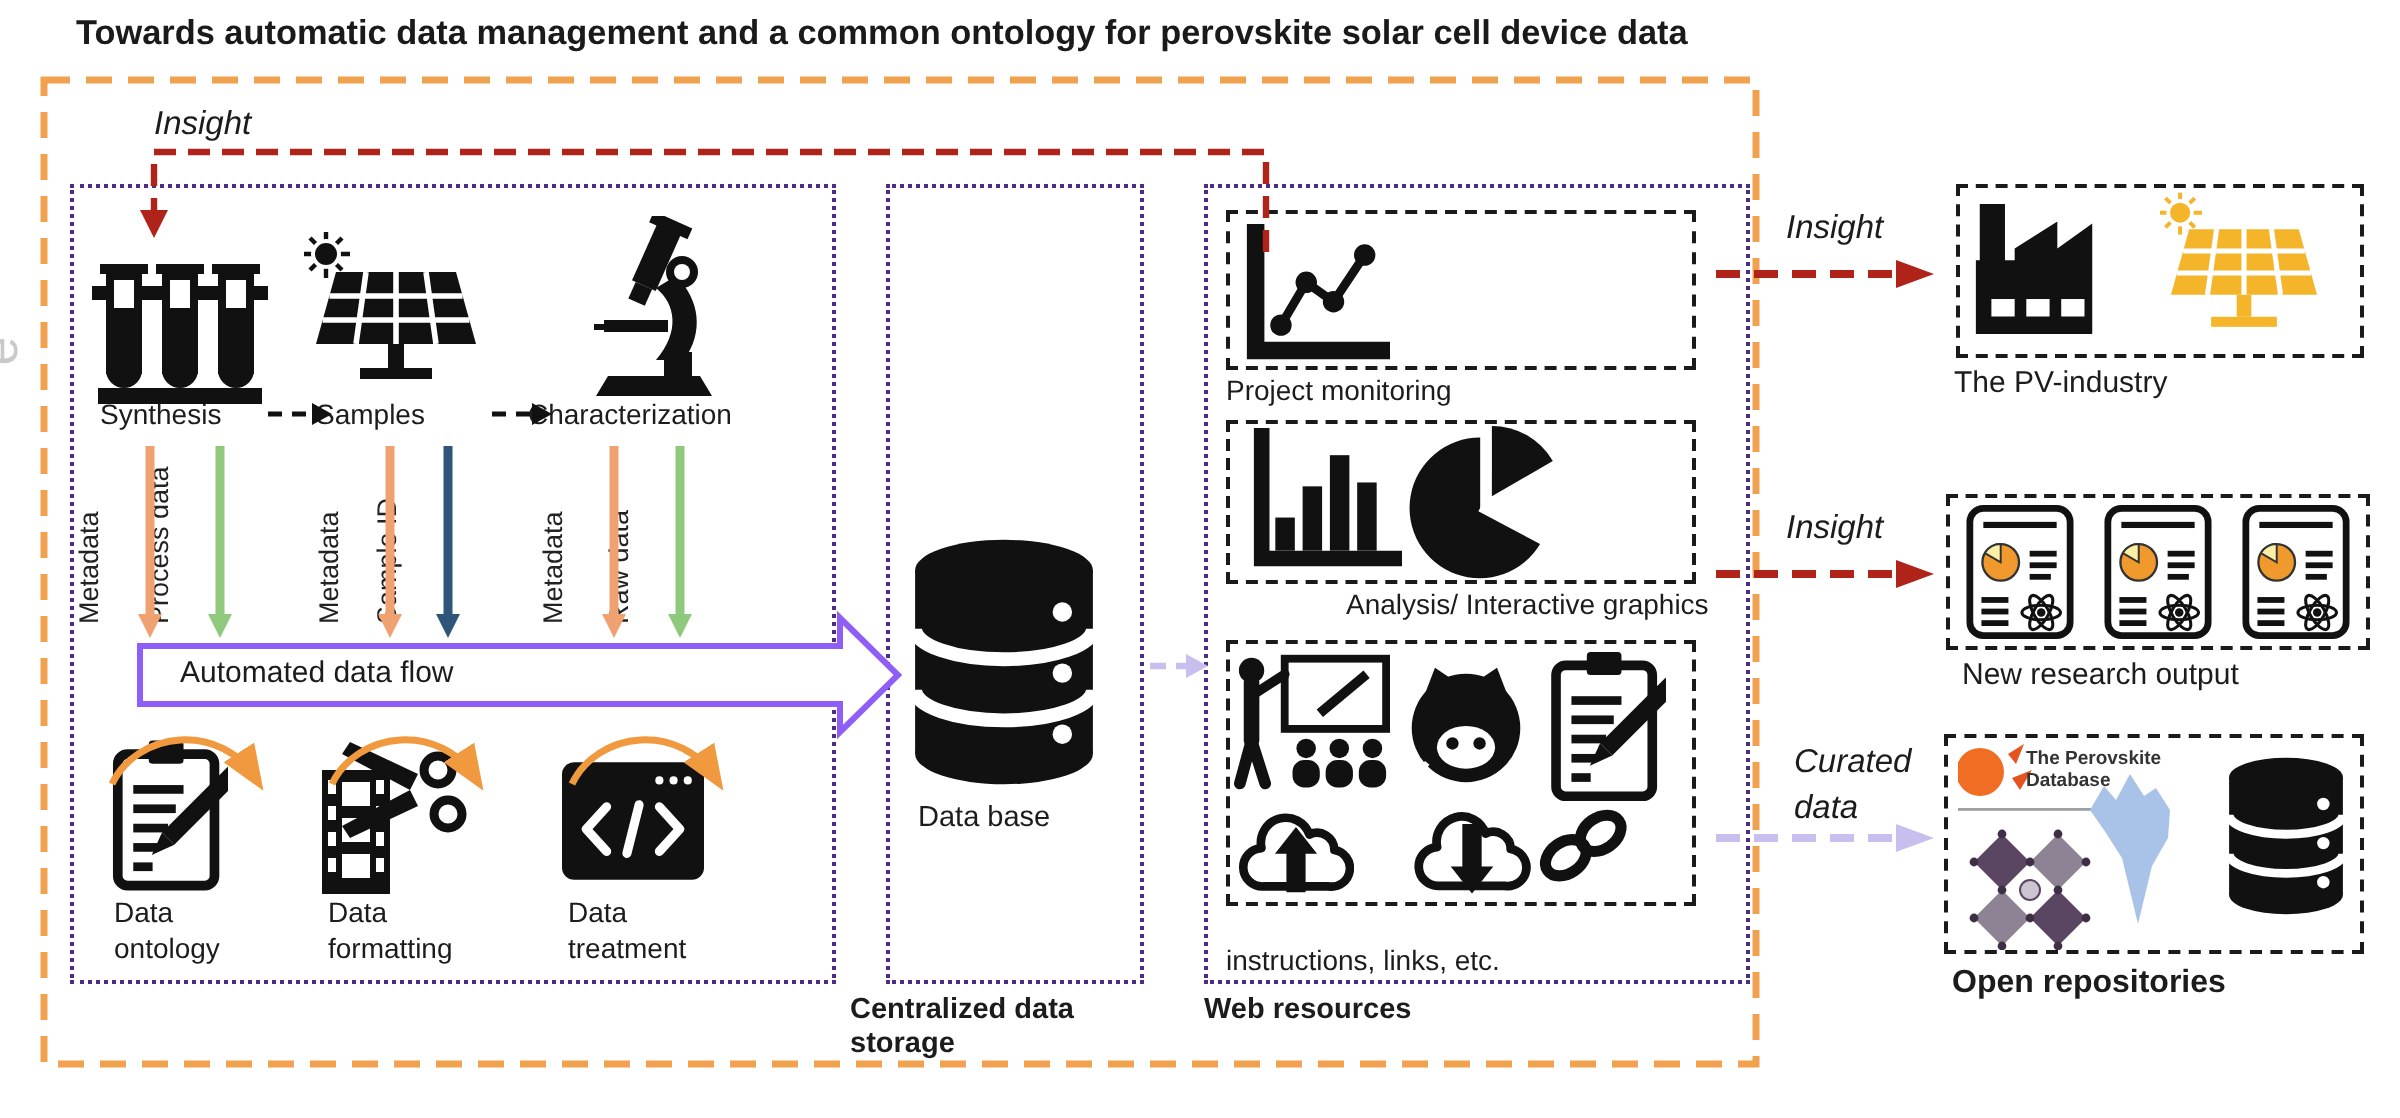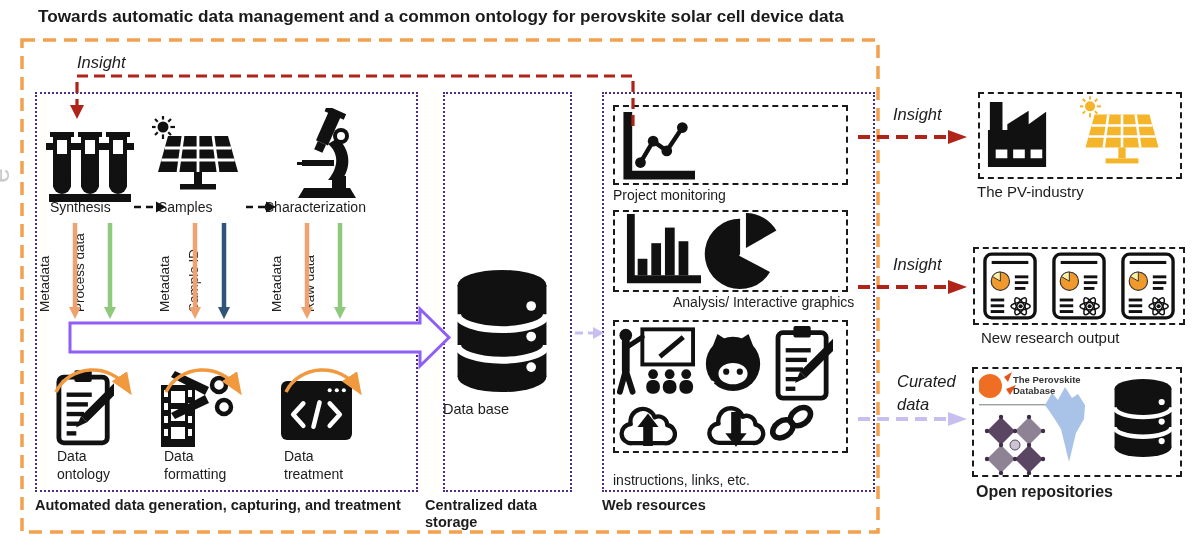--- a/index.html
+++ b/index.html
@@ -460,36 +460,36 @@
   <div class="lbl ctr" style="left:158px;top:199px;width:80px;">Samples</div>
   <div class="lbl ctr" style="left:264px;top:199px;width:108px;">Characterization</div>
 
   <span class="vlabel" style="left:53px;top:295px;">Metadata</span>
   <span class="vlabel" style="left:88px;top:295px;">Process data</span>
   <span class="vlabel" style="left:173px;top:295px;">Metadata</span>
   <span class="vlabel" style="left:202px;top:295px;">Sample ID</span>
   <span class="vlabel" style="left:285px;top:295px;">Metadata</span>
   <span class="vlabel" style="left:318px;top:295px;">Raw data</span>
 
+  <div class="lbl ctr" style="left:90px;top:328px;width:320px;font-size:15px;z-index:45;">Automated data flow</div>
 
   <div class="lbl two-line" style="left:57px;top:447px;line-height:18px;">
     <span>Data</span>
     <span>ontology</span>
   </div>
   <div class="lbl two-line" style="left:164px;top:447px;line-height:18px;">
     <span>Data</span>
     <span>formatting</span>
   </div>
   <div class="lbl two-line" style="left:284px;top:447px;line-height:18px;">
     <span>Data</span>
     <span>treatment</span>
   </div>
 
-  <div class="lbl cap ctr" style="left:35px;top:497px;width:383px;">Automated data generation, capturing, and treatment</div>
-  <div class="lbl ctr" style="left:443px;top:401px;width:130px;font-size:14.5px;">Data base</div>
+  <div class="lbl ctr" style="left:459px;top:401px;width:130px;font-size:14.5px;">Data base</div>
   <div class="lbl cap ctr" style="left:425px;top:497px;width:168px;">Centralized data storage</div>
 
   <div class="lbl" style="left:613px;top:187px;">Project monitoring</div>
   <div class="lbl" style="left:625px;top:294px;margin-left:48px;">Analysis/ Interactive graphics</div>
   <div class="lbl" style="left:613px;top:472px;">instructions, links, etc.</div>
   <div class="lbl cap ctr" style="left:602px;top:497px;width:273px;">Web resources</div>
 
   <div class="lbl ital" style="left:893px;top:106px;">Insight</div>
   <div class="lbl" style="left:977px;top:183px;font-size:15px;">The PV-industry</div>
 

